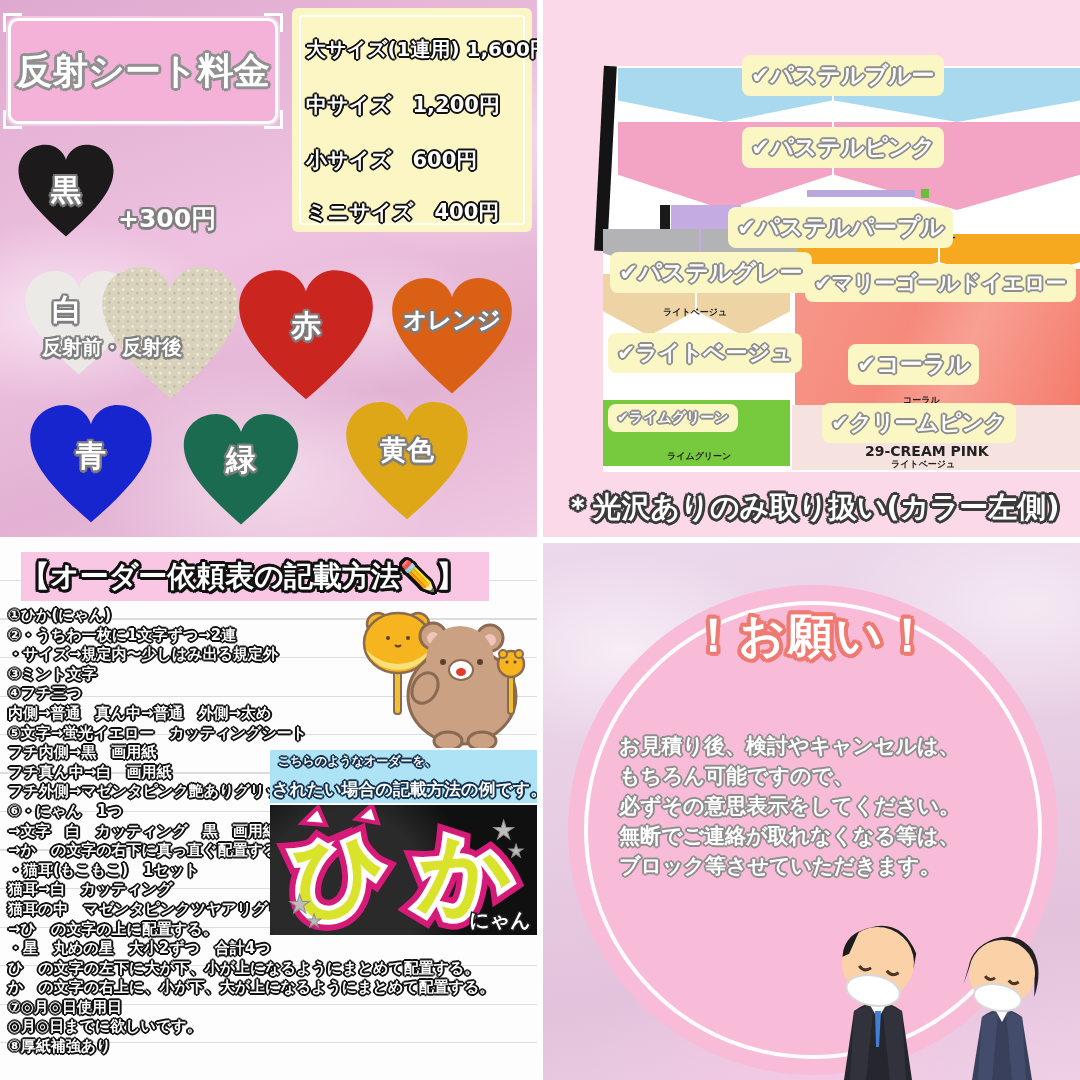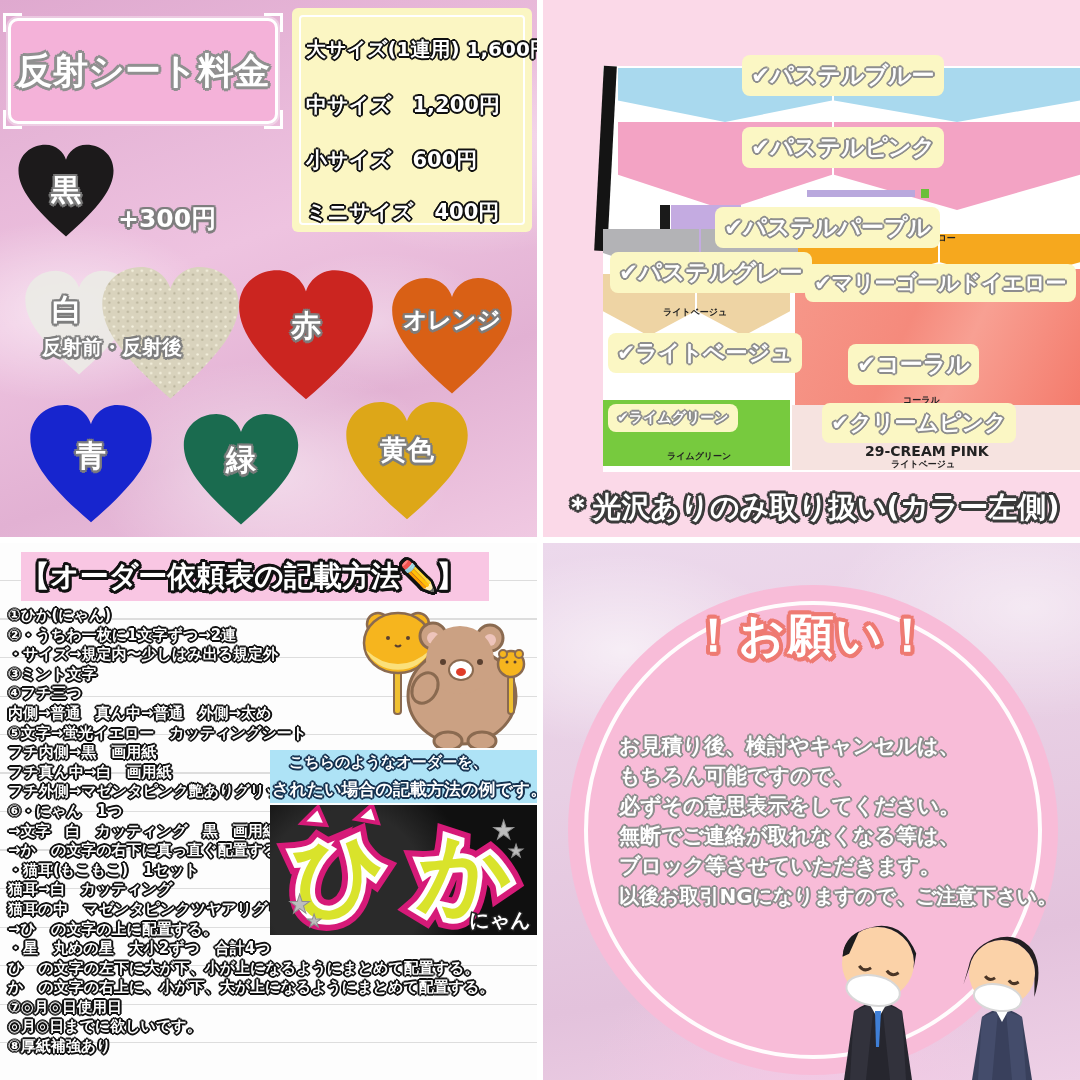--- a/index.html
+++ b/index.html
@@ -174,21 +174,21 @@
     <div class="smallcap" style="left:300px;top:328px;">コーラル</div>
     <div class="flat" style="left: 0px; top: 334px; width: 187px; height: 66px; background: rgb(119, 202, 62);"></div>
     <div class="smallcap" style="left:64px;top:384px;">ライムグリーン</div>
     <div class="flat" style="left: 189px; top: 339px; width: 288px; height: 65px; background: rgb(246, 227, 224);"></div>
     <div class="smallcap" style="left:262px;top:377px;font-size:14px;">29-CREAM PINK</div>
     <div class="smallcap" style="left:288px;top:392px;">ライトベージュ</div>
   </div>
 
   <div class="swlabel og2" style="left:199px;top:55px;">✔パステルブルー</div>
   <div class="swlabel og2" style="left:199px;top:127px;">✔パステルピンク</div>
-  <div class="swlabel og2" style="left:172px;top:207px;">✔パステルパープル</div>
+  <div class="swlabel og2" style="left:185px;top:207px;">✔パステルパープル</div>
   <div class="swlabel og2" style="left:67px;top:252px;">✔パステルグレー</div>
   <div class="swlabel og2" style="left:262px;top:264px;font-size:21px;">✔マリーゴールドイエロー</div>
   <div class="swlabel og2" style="left:65px;top:333px;font-size:22px;">✔ライトベージュ</div>
   <div class="swlabel og2" style="left:305px;top:344px;">✔コーラル</div>
   <div class="swlabel og2" style="left:65px;top:404px;font-size:14px;">✔ライムグリーン</div>
   <div class="swlabel og2" style="left:279px;top:403px;font-size:22px;">✔クリームピンク</div>
 
   <div class="abs wt od3 nw" style="left:0;right:0;top:488px;text-align:center;font-size:29px;">＊光沢ありのみ取り扱い(カラー左側)</div>
 </div>
 
@@ -247,21 +247,21 @@
     <circle cx="181" cy="66" r="13" fill="#f6b51e" stroke="#8a6a50" stroke-width="2.5"></circle>
     <circle cx="173" cy="56" r="4" fill="#f6b51e" stroke="#8a6a50" stroke-width="2"></circle>
     <circle cx="189" cy="56" r="4" fill="#f6b51e" stroke="#8a6a50" stroke-width="2"></circle>
     <circle cx="177" cy="64" r="1.5" fill="#5a4030"></circle>
       <circle cx="185" cy="64" r="1.5" fill="#5a4030"></circle>
     <ellipse cx="118" cy="143" rx="14" ry="9" fill="#cba183" stroke="#8a6a50" stroke-width="3"></ellipse>
     <ellipse cx="152" cy="143" rx="14" ry="9" fill="#cba183" stroke="#8a6a50" stroke-width="3"></ellipse>
   </svg>
 
   <div class="abs note-box">
-    <div class="wt on2 nw" style="position:absolute;left:19px;top:3px;font-size:15px;">こちらのようなオーダーを、</div>
+    <div class="wt on2 nw" style="position:absolute;left:8px;top:3px;font-size:12px;">こちらのようなオーダーを、</div>
     <div class="wt on2 nw" style="position:absolute;left:2px;top:28px;font-size:17px;">されたい場合の記載方法の例です。</div>
   </div>
 
   <div class="abs fan-photo">
     <svg style="position:absolute;left:0;top:0;width:100%;height:100%;" viewBox="0 0 267 130">
       <g transform="rotate(-4 70 70)">
         <text x="70" y="100" text-anchor="middle" font-size="92" font-weight="bold" stroke="#d61a78" stroke-width="22">ひ</text>
         <text x="70" y="100" text-anchor="middle" font-size="92" font-weight="bold" stroke="#ffffff" stroke-width="10">ひ</text>
         <text x="70" y="100" text-anchor="middle" font-size="92" font-weight="bold" fill="#d9e32b">ひ</text>
       </g>
@@ -287,21 +287,20 @@
   </div>
 
   <div class="abs wt oc3 nw" style="left:0;right:0;top:62px;text-align:center;font-size:46px;letter-spacing:2px;">！お願い！</div>
 
   <div class="abs" style="left:76px;top:188px;">
     <div class="q4line og2">お見積り後、検討やキャンセルは、</div>
     <div class="q4line og2">もちろん可能ですので、</div>
     <div class="q4line og2">必ずその意思表示をしてください。</div>
     <div class="q4line og2">無断でご連絡が取れなくなる等は、</div>
     <div class="q4line og2">ブロック等させていただきます。</div>
-    <div class="q4line og2" style="font-size:20px;">以後お取引NGになりますので、ご注意下さい。</div>
   </div>
 
   <svg class="abs" style="left:265px;top:364px;width:262px;height:173px;" viewBox="0 0 262 173">
 
     <g transform="translate(6,0)">
       <path d="M30 173 L40 104 Q64 86 88 104 L98 173 Z" fill="#26262e"></path>
       <path d="M40 104 L60 96 L52 173 L36 173 Z" fill="#32323c"></path>
       <path d="M88 104 L68 96 L76 173 L92 173 Z" fill="#32323c"></path>
       <path d="M56 98 L64 94 L72 98 L64 112 Z" fill="#ffffff"></path>
       <path d="M61 104 L67 104 L65 140 L62 140 Z" fill="#3f7fd6"></path>

